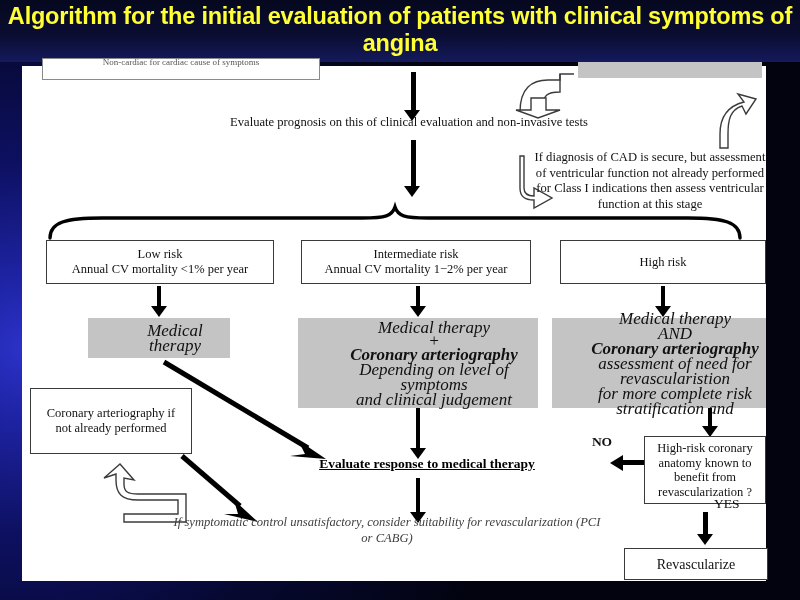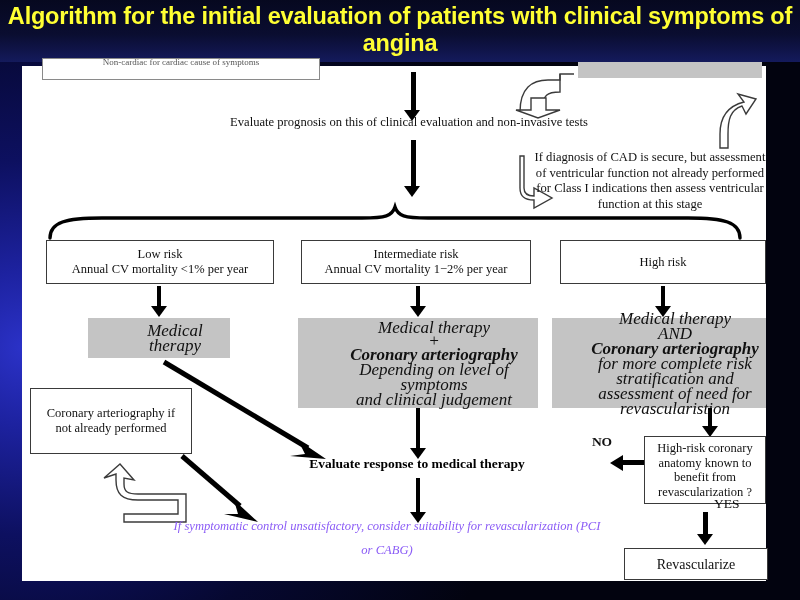--- a/index.html
+++ b/index.html
@@ -62,22 +62,22 @@
     font-size:17px;line-height:15px;padding-left:32px;
   }
 
   .plaintext{
     position:absolute;
     text-align:center;
     color:#111;
     font-size:12.6px;line-height:15px;
   }
   .italictext{
-    position:absolute;text-align:center;color:#8b5cf6;
-    font-style:italic;font-size:12.6px;line-height:24px;
+    position:absolute;text-align:center;color:#404040;
+    font-style:italic;font-size:12.6px;line-height:16px;
   }
   .bold-lbl{
     position:absolute;text-align:center;color:#000;
     font-weight:bold;font-size:13.5px;line-height:16px;
   }
 
   
   .vshaft{position:absolute;background:#000;width:4px;}
   .vhead{
     position:absolute;width:0;height:0;
@@ -183,22 +183,22 @@
       <div style="line-height:12px;">+</div>
       <div style="font-weight:bold;">Coronary arteriography</div>
       <div>Depending on level of symptoms</div>
       <div>and clinical judgement</div>
     </div>
 
     <div class="gbox" style="left:530px;top:252px;width:214px;height:90px;">
       <div>Medical therapy</div>
       <div>AND</div>
       <div style="font-weight:bold;">Coronary arteriography</div>
+      <div>assessment of need for revascularistion</div>
       <div>for more complete risk stratification and</div>
-      <div>assessment of need for revascularistion</div>
     </div>
 
     <div class="box" style="left:8px;top:322px;width:162px;height:66px;">
       <span style="padding:0 8px;">Coronary arteriography if not already performed</span>
     </div>
 
     <svg class="abs" style="left:72px;top:398px;" width="110" height="58" viewBox="0 0 110 58">
       <path d="M30 50 L84 50 L84 36 L44 36 C28 36, 22 30, 22 16 L22 10 L10 14 L26 0 L40 16 L30 14 L30 20
                C30 28, 34 30, 44 30 L92 30 L92 58 L30 58 Z" fill="#ffffff" stroke="#3b3b3b" stroke-width="1.4"></path>
     </svg>
@@ -209,21 +209,21 @@
     </svg>
 
     <svg class="abs" style="left:156px;top:388px;" width="100" height="78" viewBox="0 0 100 78">
       <line x1="4" y1="2" x2="62" y2="52" stroke="#000" stroke-width="5"></line>
       <path d="M80 68 L56 46 L60 60 L46 60 Z" fill="#000"></path>
     </svg>
 
     <div class="vshaft" style="left:394px;top:342px;width:4px;height:42px;"></div>
     <div class="vhead" style="left:388px;top:382px;"></div>
 
-    <div class="bold-lbl" style="left:206px;top:390px;width:378px;">Evaluate response to medical therapy</div>
+    <div class="bold-lbl" style="left:216px;top:390px;width:378px;text-decoration:underline;">Evaluate response to medical therapy</div>
 
     <div class="vshaft" style="left:394px;top:412px;width:4px;height:36px;"></div>
     <div class="vhead" style="left:388px;top:446px;"></div>
 
     <div class="hshaft" style="left:600px;top:394px;width:38px;height:5px;"></div>
     <div class="hhead-left" style="left:588px;top:389px;"></div>
     <div class="plaintext" style="left:560px;top:368px;width:40px;font-size:13.5px;font-weight:bold;">NO</div>
 
     <div class="vshaft" style="left:686px;top:342px;width:4px;height:20px;"></div>
     <div class="vhead" style="left:680px;top:360px;"></div>

